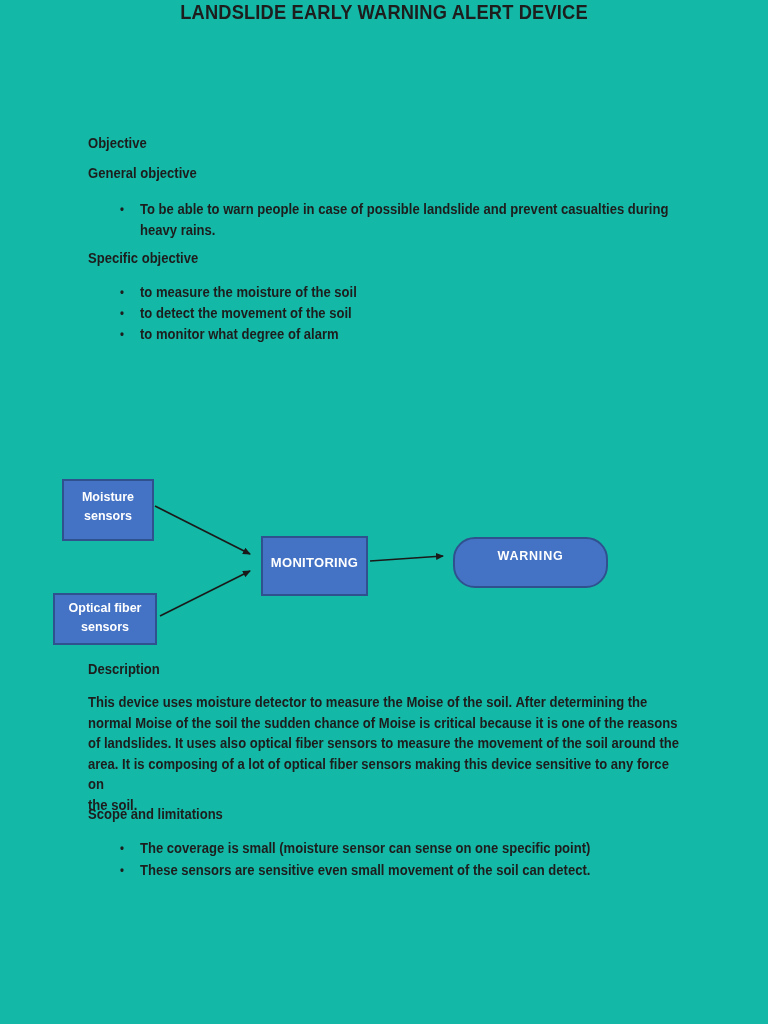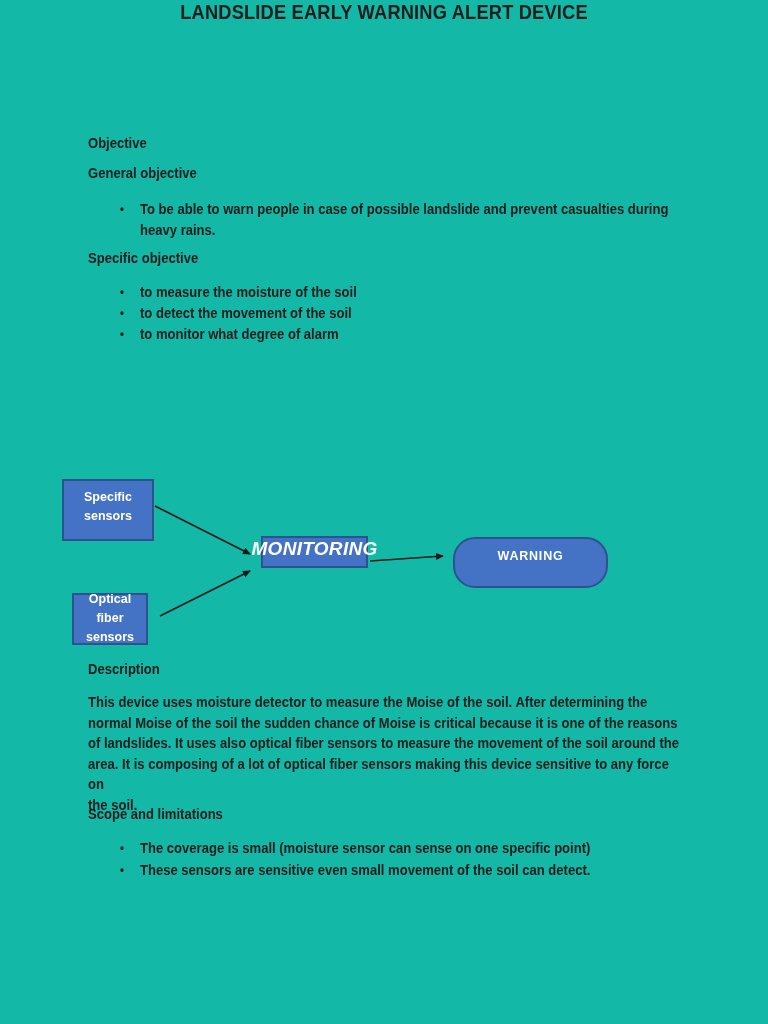--- a/index.html
+++ b/index.html
@@ -30,22 +30,22 @@
   .node{
     position:absolute;
     background:var(--node-fill,#4472C4);
     border:2px solid var(--node-border,#2F528F);
     box-sizing:border-box;
     color:var(--node-text,#ffffff);
     display:flex;align-items:center;justify-content:center;
     text-align:center;font-weight:700;white-space:pre-line;
   }
   .node-moisture{left:62px;top:479px;width:92px;height:62px;font-size:12.5px;line-height:19px;padding-bottom:6px;}
-  .node-optical{left:72px;top:593px;width:76px;height:52px;font-size:12.5px;line-height:19px;padding-bottom:2px;}
-  .node-monitoring{left:261px;top:536px;width:107px;height:32px;font-size:19px;letter-spacing:0.3px;padding-bottom:7px;font-style:italic;}
+  .node-optical{left:53px;top:593px;width:104px;height:52px;font-size:12.5px;line-height:19px;padding-bottom:2px;}
+  .node-monitoring{left:261px;top:536px;width:107px;height:60px;font-size:13px;letter-spacing:0.3px;padding-bottom:7px;}
   .node-warning{left:453px;top:537px;width:155px;height:51px;font-size:12.5px;letter-spacing:0.8px;padding-bottom:13px;border-radius:22px;}
   .arrow-layer{position:absolute;left:0;top:460px;width:768px;height:200px;}
 </style>
 </head>
 <body>
 
 <div class="page">
 
   <div class="doc-title">LANDSLIDE EARLY WARNING ALERT DEVICE</div>
 
@@ -78,21 +78,21 @@
     <defs>
       <marker id="ah" markerWidth="9" markerHeight="8" refX="7" refY="3.5" orient="auto" markerUnits="userSpaceOnUse">
         <path d="M0,0 L8,3.5 L0,7 Z" fill="#1a1a1a"></path>
       </marker>
     </defs>
     <line x1="155" y1="506" x2="250" y2="554" stroke="#1a1a1a" stroke-width="1.7" marker-end="url(#ah)"></line>
     <line x1="160" y1="616" x2="250" y2="571" stroke="#1a1a1a" stroke-width="1.7" marker-end="url(#ah)"></line>
     <line x1="370" y1="561" x2="443" y2="556" stroke="#1a1a1a" stroke-width="1.7" marker-end="url(#ah)"></line>
   </svg>
 
-  <div class="node node-moisture">Specific
+  <div class="node node-moisture">Moisture
 sensors</div>
   <div class="node node-optical">Optical fiber
 sensors</div>
   <div class="node node-monitoring">MONITORING</div>
   <div class="node node-warning">WARNING</div>
 
   <div class="txt heading" style="left:88px;top:660px;">Description</div>
 
   <div class="txt body-text" style="left:88px;top:692px;">This device uses moisture detector to measure the Moise of the soil. After determining the
 normal Moise of the soil the sudden chance of Moise is critical because it is one of the reasons

